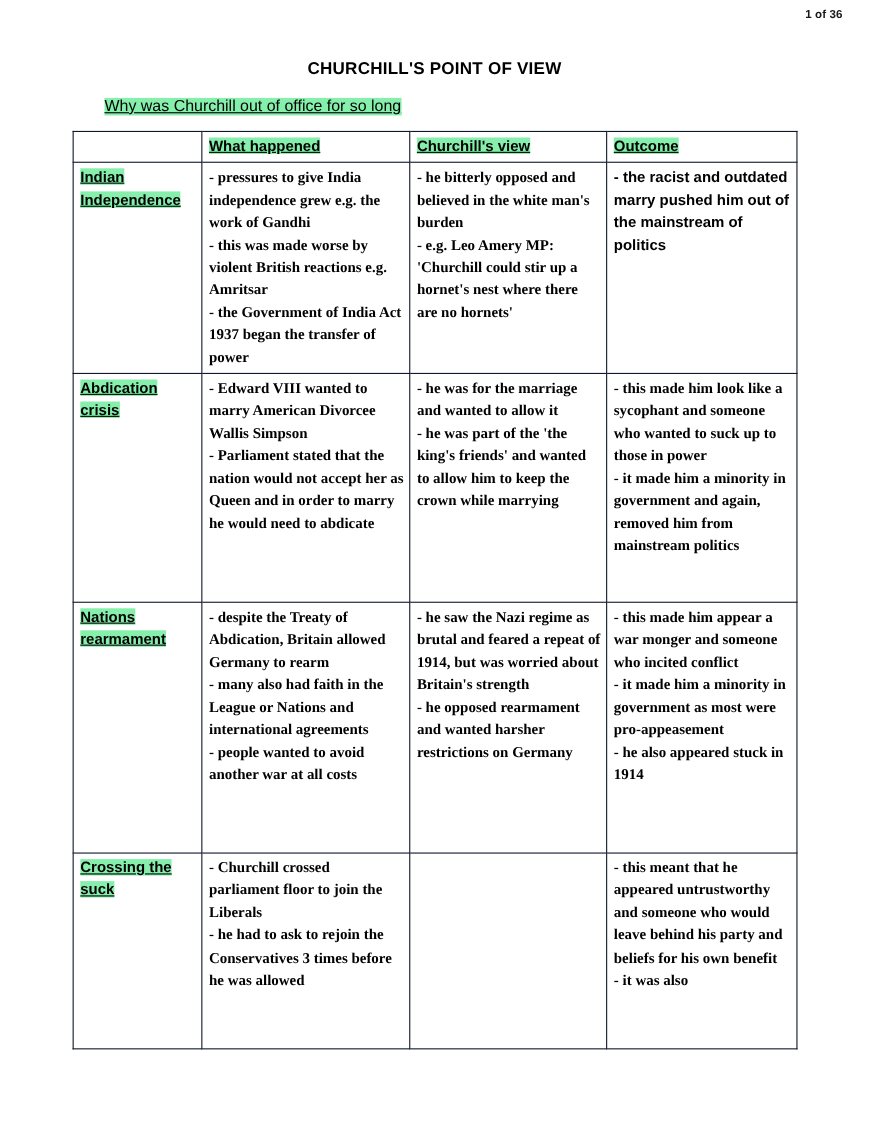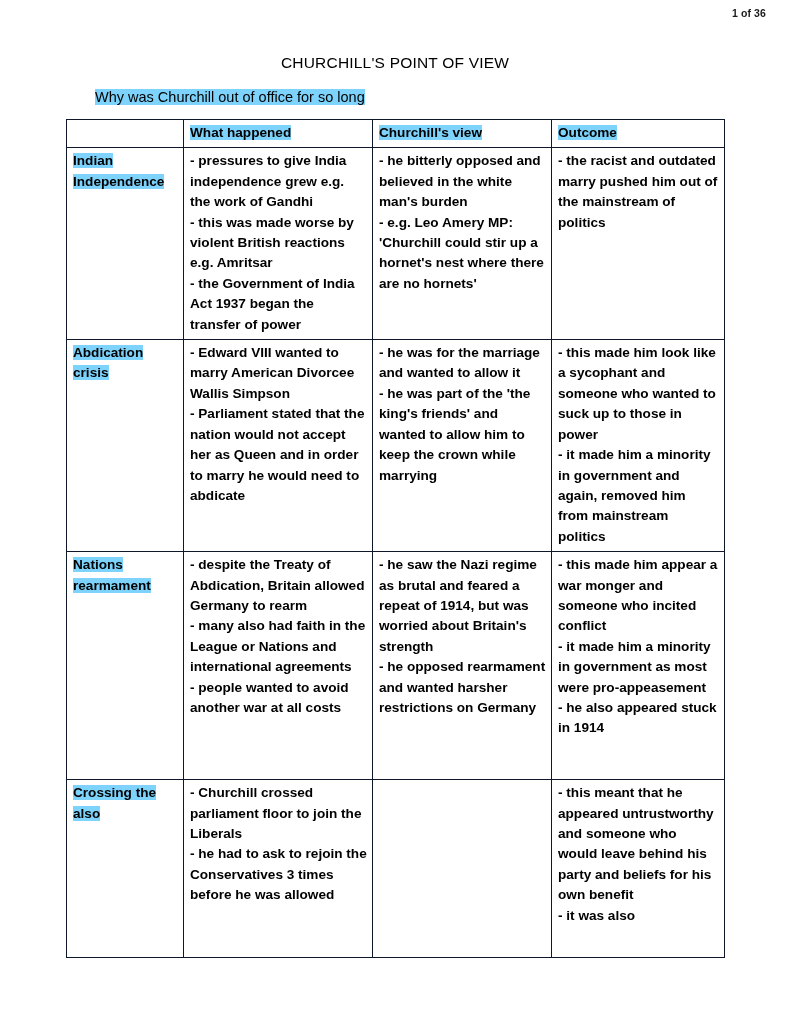--- a/index.html
+++ b/index.html
@@ -40,38 +40,39 @@
 
   
   .doc-title {
     position: absolute;
     top: 53px;
     left: 0;
     width: 790px;
     text-align: center;
     font-size: 15.5px;
     line-height: 20px;
-    font-weight: normal;
+    font-weight: bold;
     letter-spacing: 0.2px;
     color: #000000;
   }
 
   
   .doc-subtitle {
     position: absolute;
     top: 88px;
     left: 95px;
     font-size: 14.5px;
     line-height: 19px;
     color: #000000;
     white-space: nowrap;
   }
   .hl {
-    background: #7dd3fc;
+    background: #86efac;
     box-decoration-break: clone;
+    text-decoration: underline;
     -webkit-box-decoration-break: clone;
   }
 
   
   .tbl-wrap {
     position: absolute;
     top: 119px;
     left: 66px;
     width: 658px;
   }
@@ -94,21 +95,21 @@
   }
   table.grid th {
     font-weight: bold;
     height: 17px;
   }
   col.c1 { width: 117px; }
   col.c2 { width: 189px; }
   col.c3 { width: 179px; }
   col.c4 { width: 173px; }
 
-  .cell-lines span { display: block; }
+  .cell-lines span { display: block; font-family: Liberation Serif, serif; }
   .cell-lines .bullet { display: block; }
 
   .rowlabel {
     font-weight: bold;
   }
 
   
   .overflow-tail {
     position: absolute;
     left: 557px;
@@ -211,21 +212,21 @@
               <span class="bullet">- he opposed rearmament and wanted harsher restrictions on Germany</span>
             </td>
           <td class="cell-lines">
               <span class="bullet">- this made him appear a war monger and someone who incited conflict</span>
               <span class="bullet">- it made him a minority in government as most were pro-appeasement</span>
               <span class="bullet">- he also appeared stuck in 1914</span>
             </td>
         </tr>
         <tr class="row-h4">
           <td>
-            <span class="hl rowlabel">Crossing the also</span>
+            <span class="hl rowlabel">Crossing the suck</span>
           </td>
           <td class="cell-lines">
               <span class="bullet">- Churchill crossed parliament floor to join the Liberals</span>
               <span class="bullet">- he had to ask to rejoin the Conservatives 3 times before he was allowed</span>
             </td>
           <td class="cell-lines empty-cell"></td>
           <td class="cell-lines">
               <span class="bullet">- this meant that he appeared untrustworthy and someone who would leave behind his party and beliefs for his own benefit</span>
               <span class="bullet">- it was also</span>
             </td>

